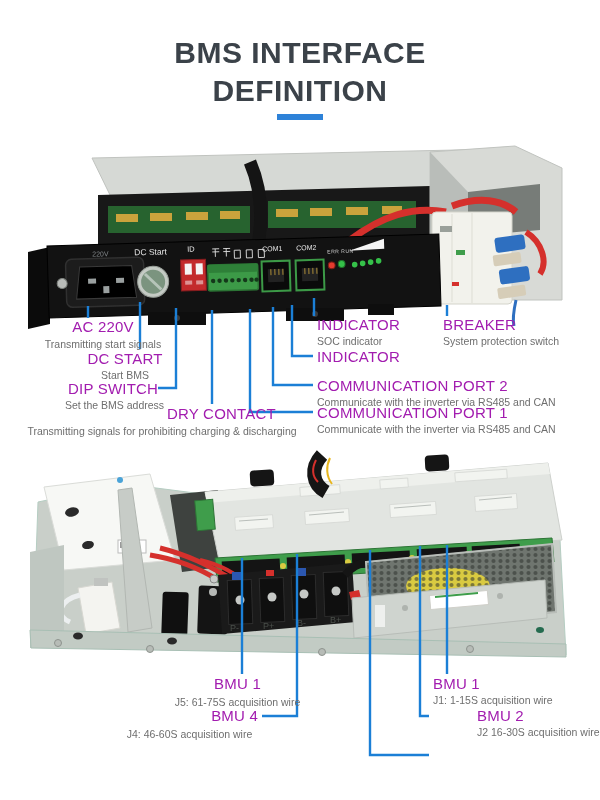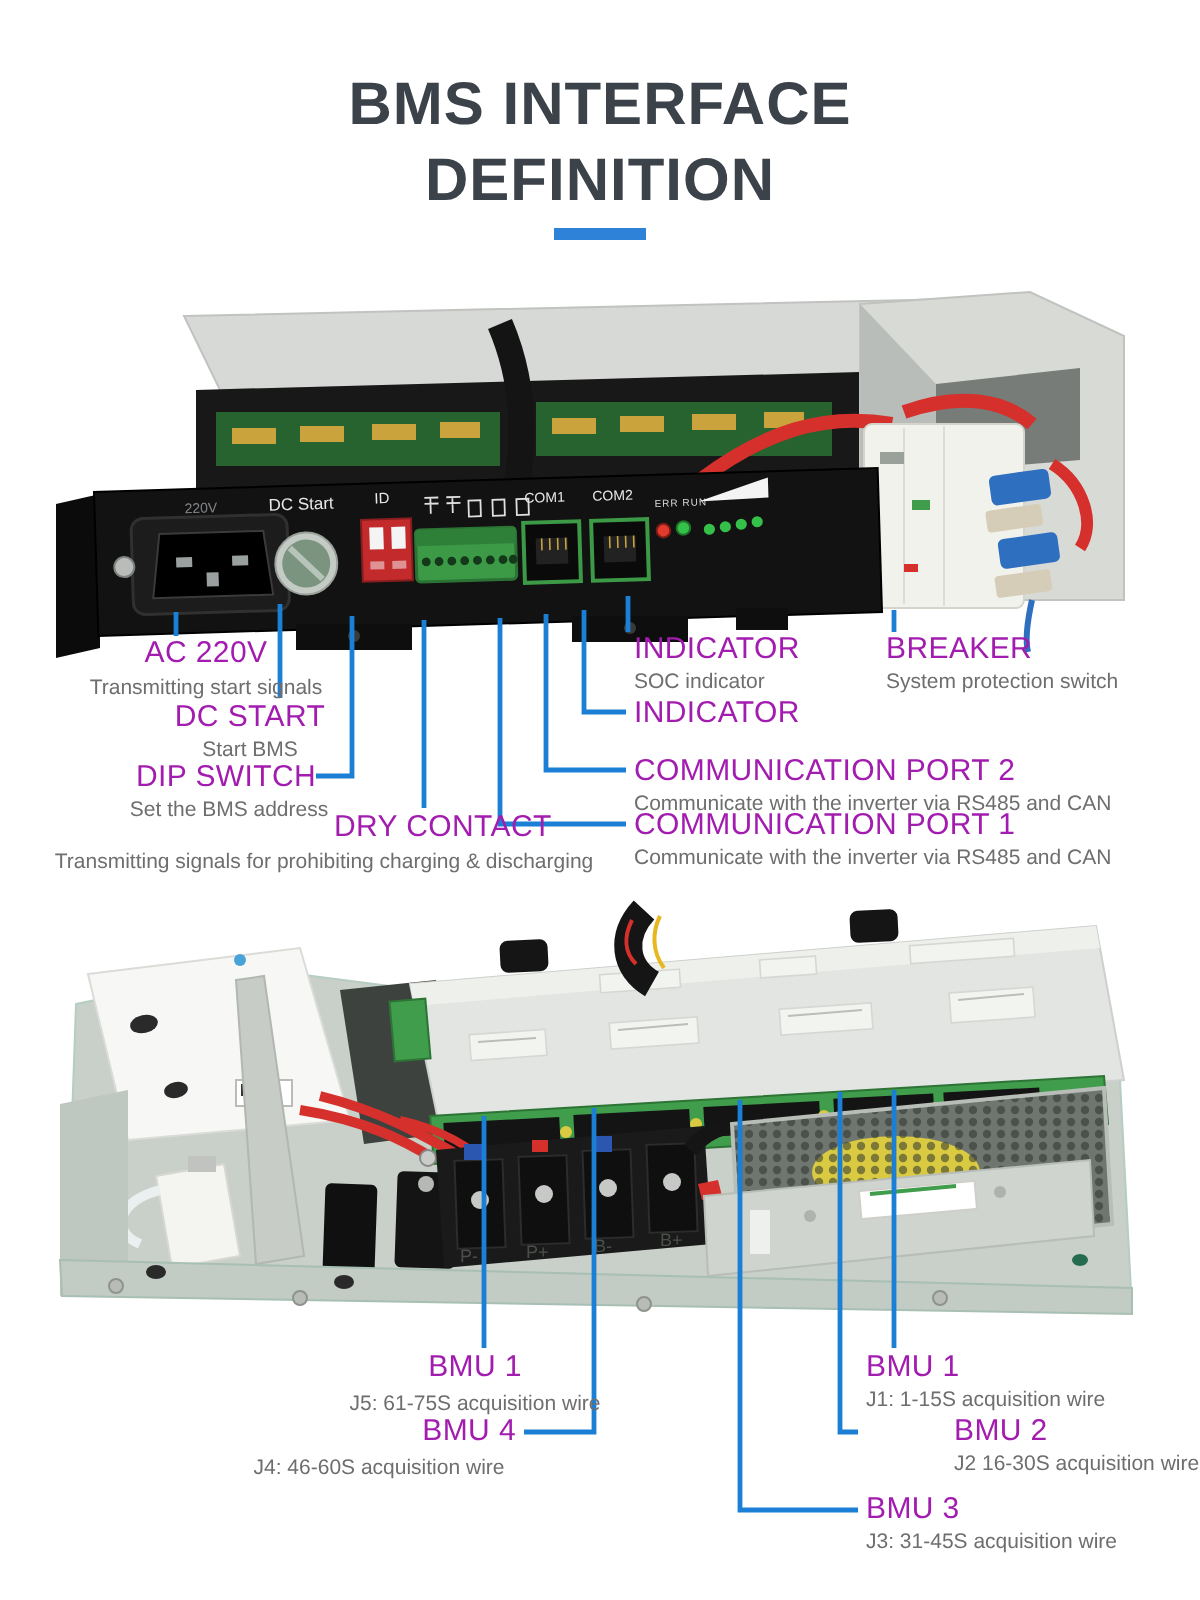--- a/index.html
+++ b/index.html
@@ -436,18 +436,14 @@
   <div class="co" style="left:433px;top:676px;width:160px;">
     <div class="co-label">BMU 1</div>
     <div class="co-desc">J1: 1-15S acquisition wire</div>
   </div>
 
   <div class="co" style="left:433px;top:708px;width:160px;margin-left:44px;">
     <div class="co-label">BMU 2</div>
     <div class="co-desc">J2 16-30S acquisition wire</div>
   </div>
 
-  <div class="co" style="left:433px;top:747px;width:160px;">
-    <div class="co-label">BMU 3</div>
-    <div class="co-desc">J3: 31-45S acquisition wire</div>
-  </div>
 
 </div>
 
 </body></html>

